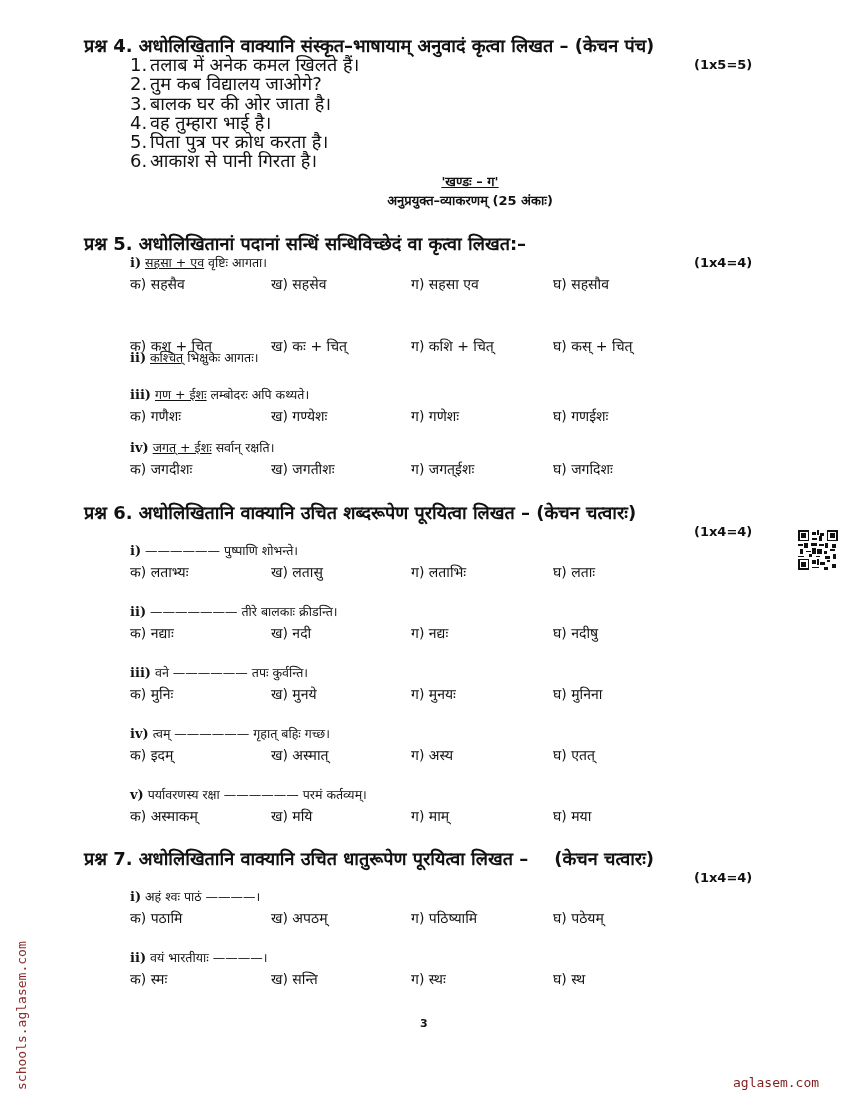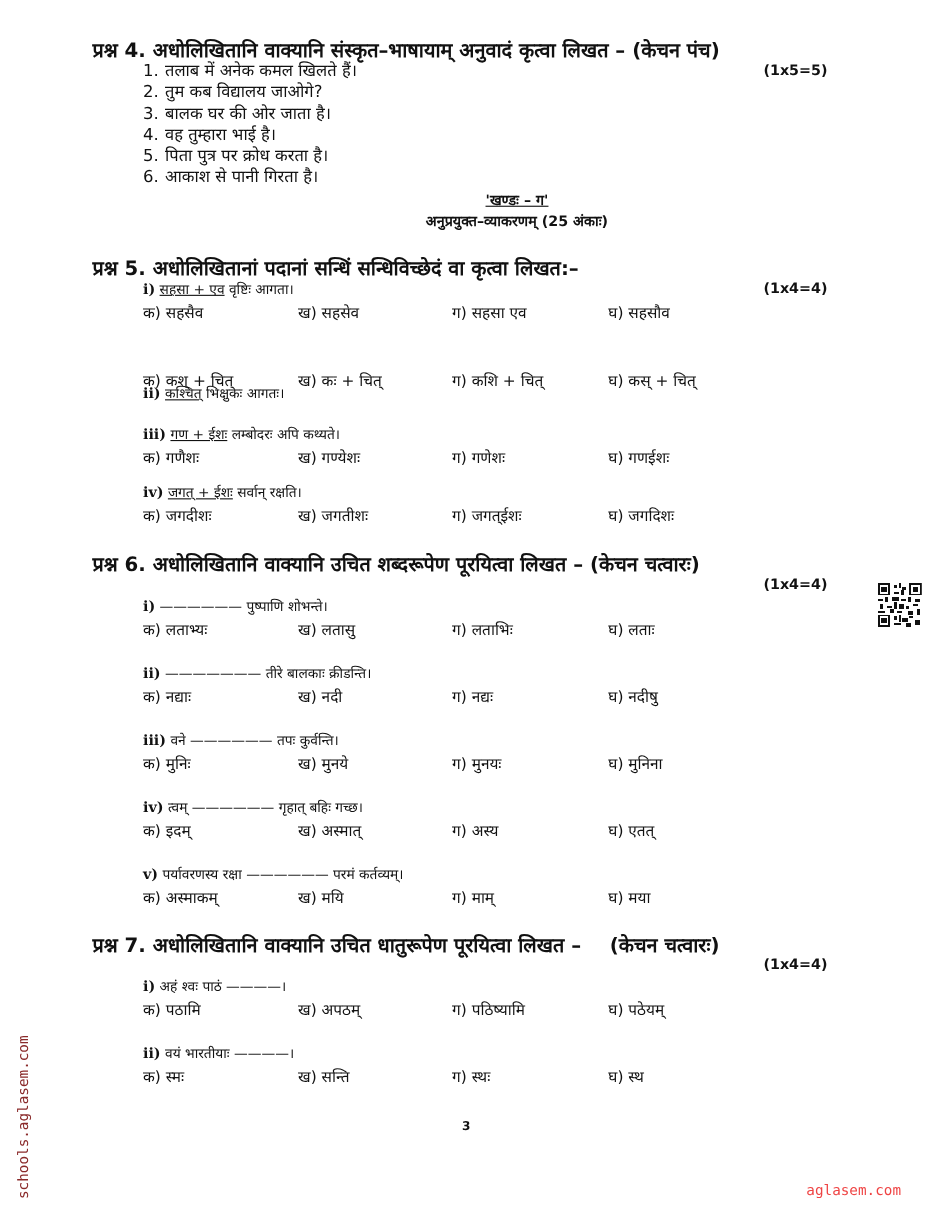--- a/index.html
+++ b/index.html
@@ -1,34 +1,34 @@
 <!DOCTYPE html>
 <html><head>
 <meta charset="utf-8">
 <style>
   html, body { margin: 0; padding: 0; background: #ffffff; }
   body { width: 850px; height: 1100px; position: relative; overflow: hidden;
          font-family: "DejaVu Sans", "Liberation Sans", sans-serif; color: #111; }
   .qhead { position: absolute; left: 84px; font-size: 18px; font-weight: bold; white-space: nowrap; }
   .marks { position: absolute; left: 694px; font-size: 13px; font-weight: bold; white-space: nowrap; margin-top: 24px; }
-  .list { position: absolute; left: 130px; font-size: 15px; line-height: 19.3px; }
+  .list { position: absolute; left: 130px; font-size: 18px; line-height: 19.3px; }
   .list .num { display: inline-block; width: 20px; }
   .section-title { position: absolute; left: 0; width: 940px; text-align: center; font-size: 13px; font-weight: bold; }
   .section-title u { text-decoration: underline; }
   .stem { position: absolute; left: 130px; font-size: 12.5px; white-space: nowrap; }
   .stem .roman { font-family: "DejaVu Serif", "Liberation Serif", serif; font-weight: bold; font-size: 13px; }
   .stem .ul { text-decoration: underline; }
   .opts { position: absolute; left: 130px; font-size: 14px; white-space: nowrap; height: 18px; width: 560px; }
   .opts span { position: absolute; top: 0; }
   .opts .o0 { left: 0; } .opts .o1 { left: 141px; text-align: center; } .opts .o2 { left: 281px; } .opts .o3 { left: 423px; }
   .qr { position: absolute; left: 798px; top: 530px; width: 40px; height: 40px; }
   .side-wm { position: absolute; left: 14px; top: 1090px; transform-origin: 0 0; transform: rotate(-90deg);
              font-family: "DejaVu Sans Mono", "Liberation Mono", monospace; font-size: 13px; color: #8a2a2a; white-space: nowrap; }
   .page-num { position: absolute; left: 420px; top: 1017px; font-size: 11px; font-weight: bold; }
-  .foot-wm { position: absolute; left: 733px; top: 1075px; font-family: "DejaVu Sans Mono", "Liberation Mono", monospace; font-size: 13px; color: #ef4444; }
+  .foot-wm { position: absolute; left: 733px; top: 1075px; font-family: "DejaVu Sans Mono", "Liberation Mono", monospace; font-size: 13px; color: #7f1d1d; }
 </style>
 </head>
 <body>
 
 <div class="qhead" style="top:33px;">प्रश्न 4. अधोलिखितानि वाक्यानि संस्कृत–भाषायाम् अनुवादं कृत्वा लिखत – (केचन पंच)</div>
 <div class="marks" style="top:33px;">(1x5=5)</div>
 <div class="list" style="top:55px;">
   <div><span class="num">1.</span><span>तलाब में अनेक कमल खिलते हैं।</span></div>
   <div><span class="num">2.</span><span>तुम कब विद्यालय जाओगे?</span></div>
   <div><span class="num">3.</span><span>बालक घर की ओर जाता है।</span></div>

